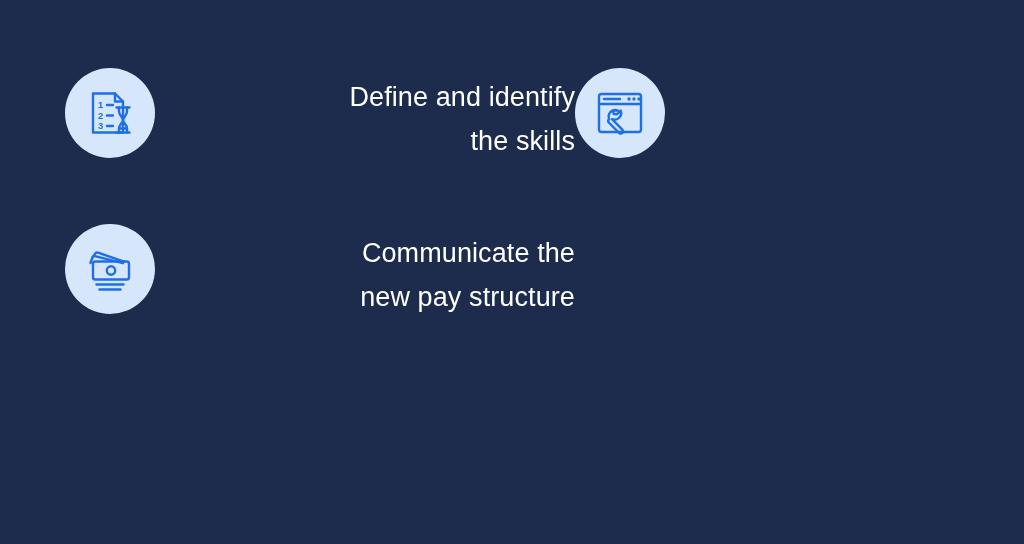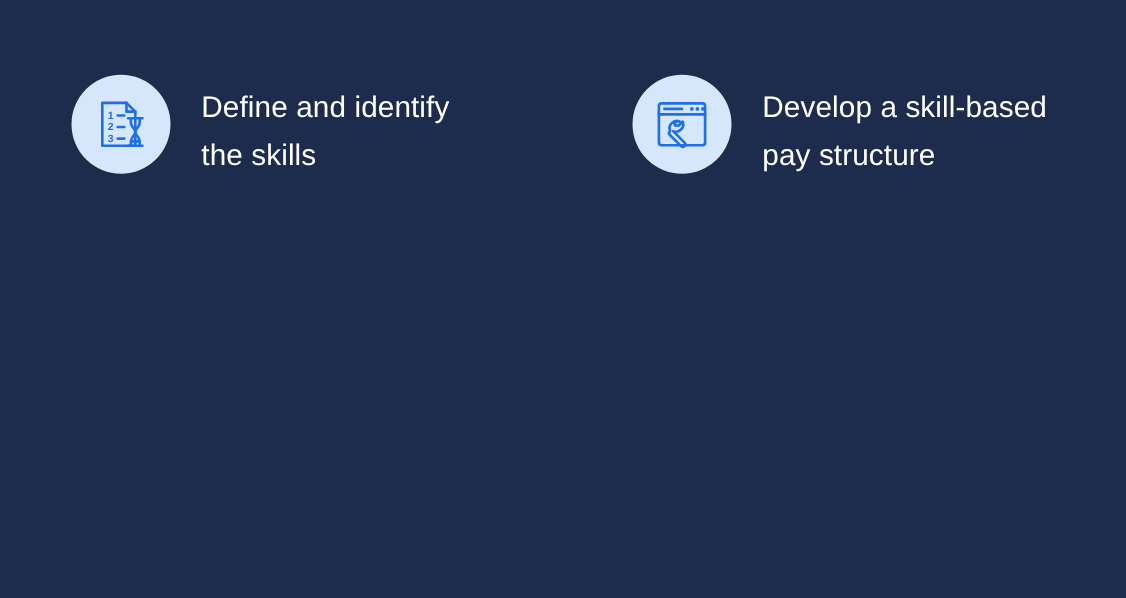--- a/index.html
+++ b/index.html
@@ -54,20 +54,21 @@
   }
   .step-label {
     flex: 1 1 auto;
     color: #ffffff;
     font-size: 27px;
     line-height: 44px;
     font-weight: 400;
     letter-spacing: 0.1px;
     padding-top: 7px;
     white-space: pre-line;
+    text-align: right;
   }
 </style>
 </head>
 <body>
 
 <div id="infographic">
 
   <div class="grid">
 
     <div class="step-item">
@@ -94,21 +95,32 @@
         <svg viewBox="0 0 52 52" fill="none" stroke="#1f6fe5" stroke-width="2.4" stroke-linecap="round" stroke-linejoin="round">
           <rect x="5" y="7" width="42" height="38" rx="2.5"></rect>
           <path d="M5 17h42"></path>
           <path d="M10 12h16"></path>
           <circle cx="35" cy="12" r="1.7" fill="#1f6fe5" stroke="none"></circle>
           <circle cx="40" cy="12" r="1.7" fill="#1f6fe5" stroke="none"></circle>
           <circle cx="45" cy="12" r="1.7" fill="#1f6fe5" stroke="none"></circle>
           <path d="M23.8 23.5a6.6 6.6 0 0 0-8.6 8.6l-.3.3a2.3 2.3 0 0 0 0 3.2l-.1-.1 10.3 10.3a2.3 2.3 0 0 0 3.2 0 2.3 2.3 0 0 0 0-3.2L18 32.2a6.6 6.6 0 0 0 8.6-8.6l-3.6 3.6-3.4-.2-.2-3.4z"></path>
         </svg>
       </div>
-      <div class="step-label">Develop a skill-based
-pay structure</div>
     </div>
 
+    <div class="step-item">
+      <div class="icon-circle">
+        <svg viewBox="0 0 52 52" fill="none" stroke="#1f6fe5" stroke-width="2.4" stroke-linecap="round" stroke-linejoin="round">
+          <path d="M8.5 14.5l3-4.2a2 2 0 0 1 2.6-.6l26 9"></path>
+          <path d="M6.5 20l2-5.6a2 2 0 0 1 2.4-1.2l28 7"></path>
+          <rect x="9" y="18.5" width="36" height="18" rx="2.3"></rect>
+          <circle cx="27" cy="27.5" r="4.2"></circle>
+          <path d="M12.5 41.5h27M15.5 46.5h21"></path>
+        </svg>
+      </div>
+      <div class="step-label">Communicate the
+new pay structure</div>
+    </div>
 
 
 
   </div>
 </div>
 
 </body></html>

